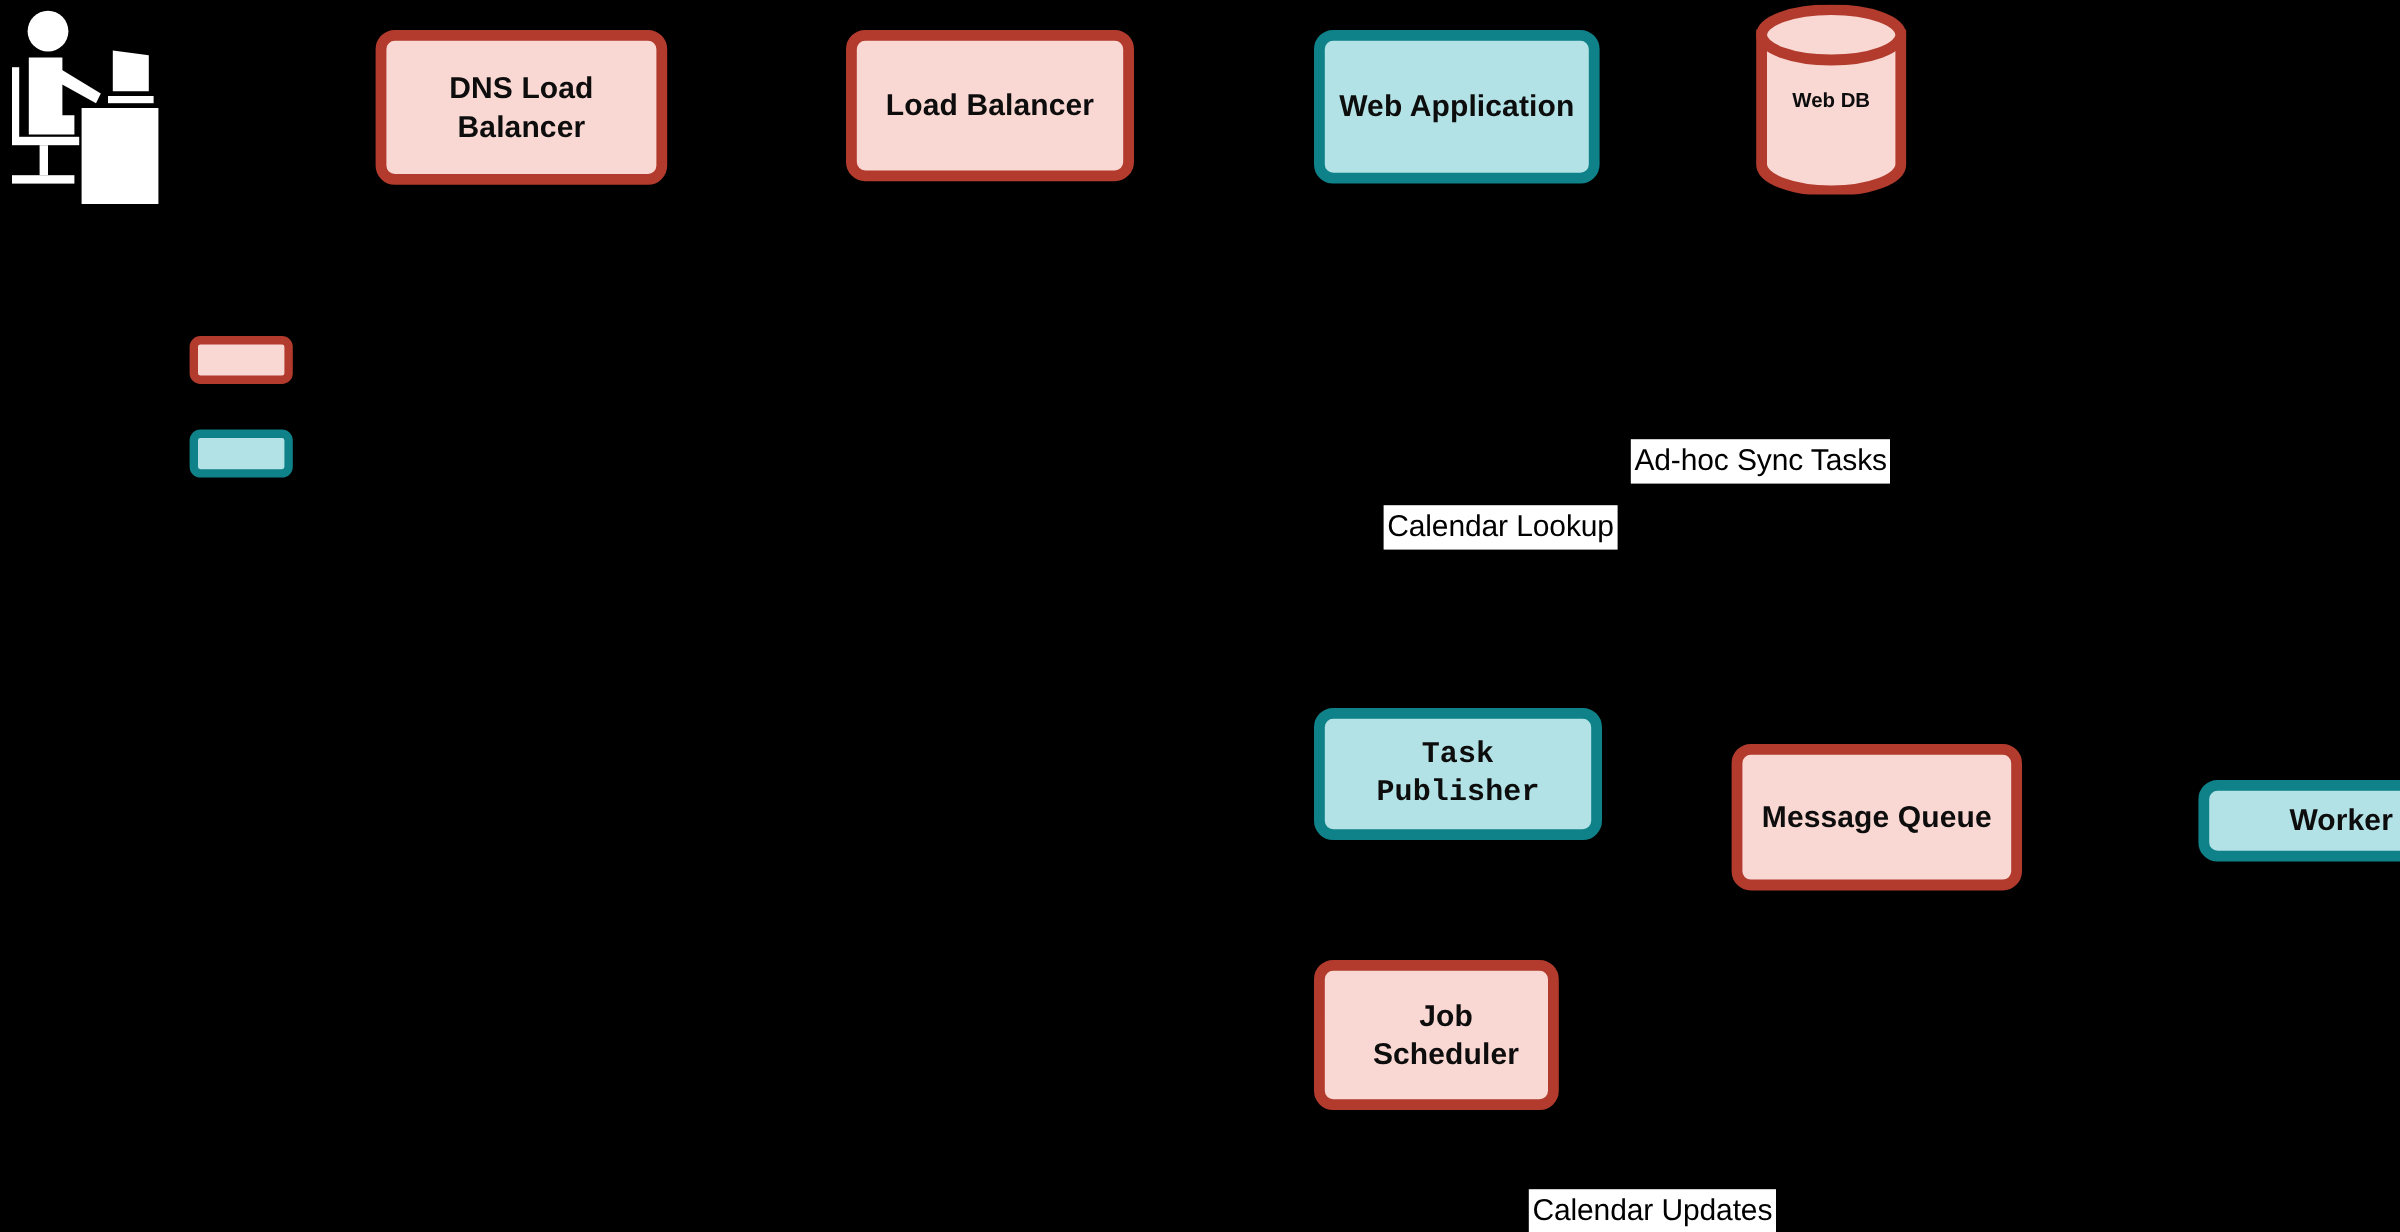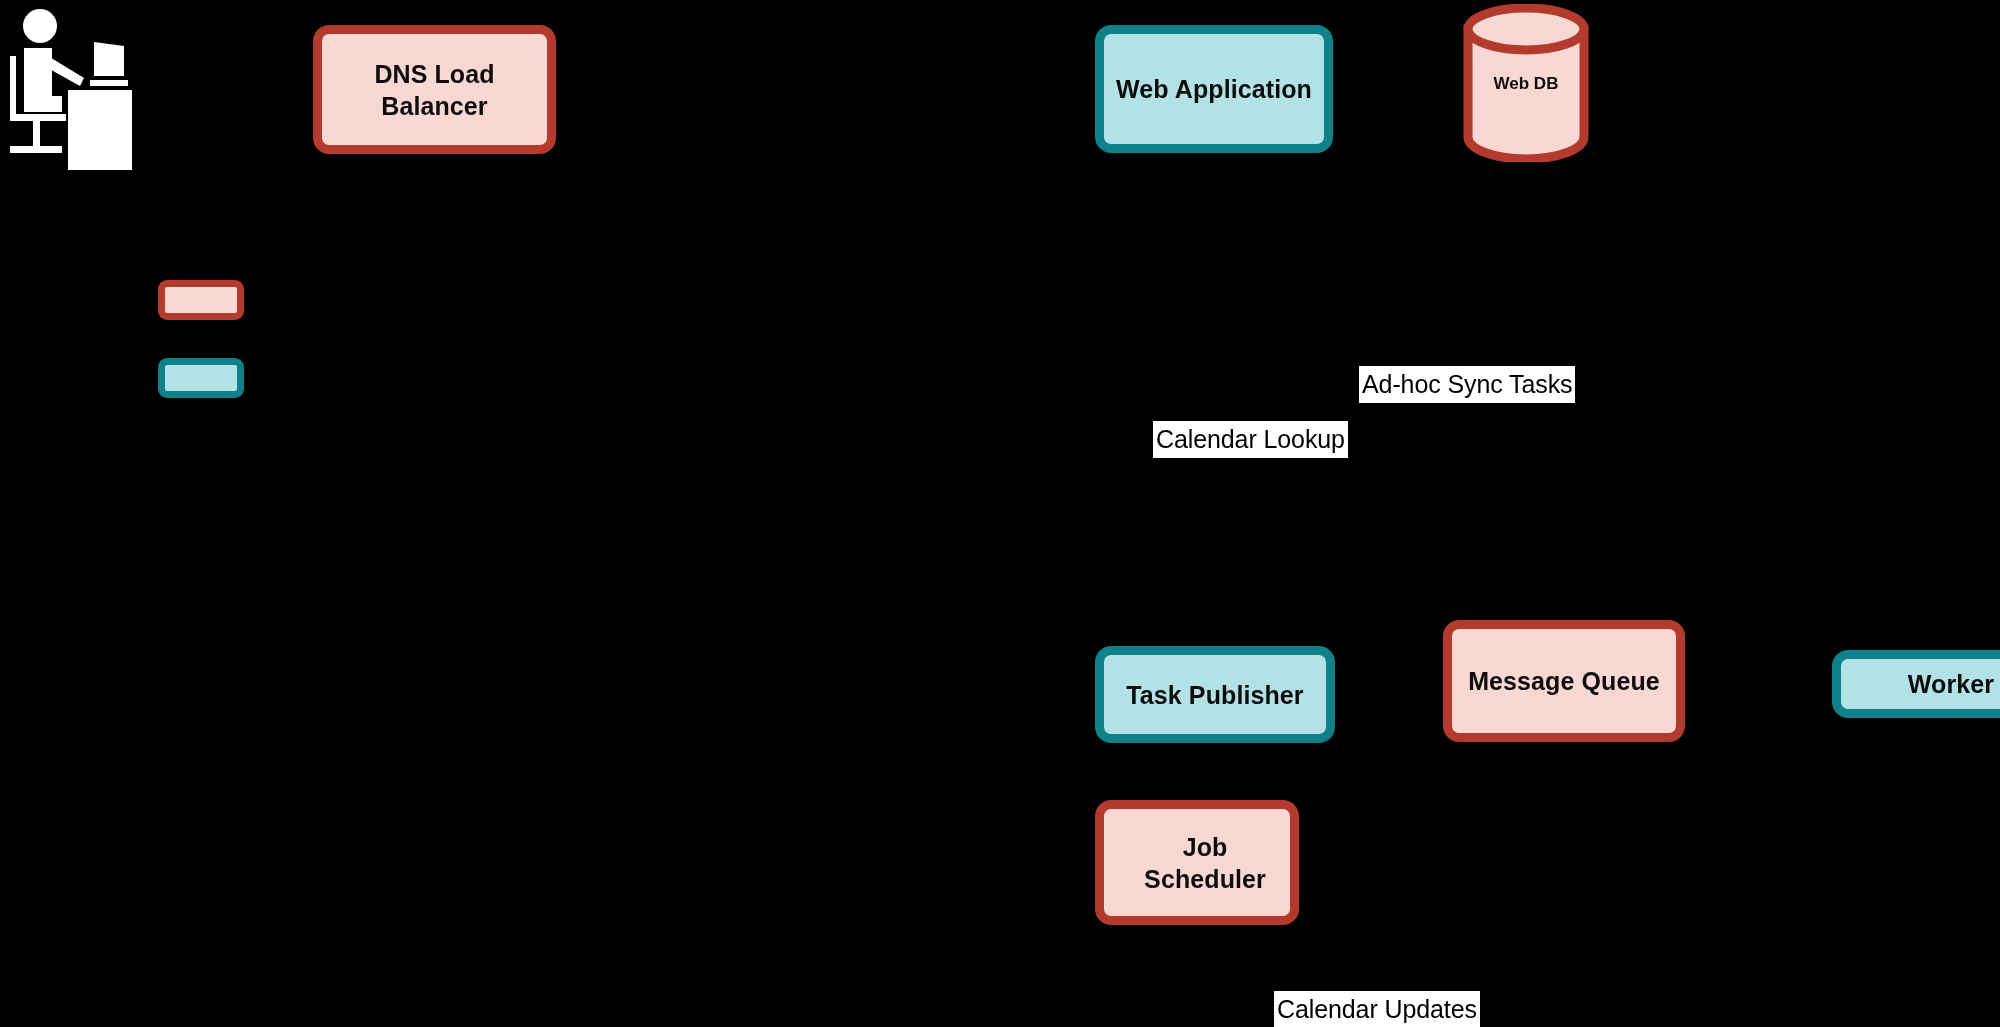--- a/index.html
+++ b/index.html
@@ -122,20 +122,23 @@
   </div>
 
   <div class="legend-swatch type-pink" style="left:158px; top:280px; width:86px; height:40px; background:#f9d7d2; border-color:#b23b2d;"></div>
 
   <div class="legend-swatch type-teal" style="left:158px; top:358px; width:86px; height:40px; background:#b2e2e5; border-color:#0f8189;"></div>
 
   <div class="node type-pink" style="left:313px; top:25px; width:243px; height:129px;">
     <span class="node-label">DNS Load Balancer</span>
   </div>
 
+  <div class="node type-pink" style="left:705px; top:25px; width:240px; height:126px;">
+    <span class="node-label">Load Balancer</span>
+  </div>
 
   <div class="node type-teal" style="left:1095px; top:25px; width:238px; height:128px;">
     <span class="node-label">Web Application</span>
   </div>
 
   <div class="db" style="left:1463px; top:4px; width:126px; height:158px;">
     <svg width="126" height="158" viewBox="0 0 126 158" aria-hidden="true">
       <path d="M5 25 v108 a58 22 0 0 0 116 0 v-108 z" fill="#f9d7d2" stroke="#b23b2d" stroke-width="9"></path>
       <ellipse cx="63" cy="25" rx="58" ry="21" fill="#f9d7d2" stroke="#b23b2d" stroke-width="9"></ellipse>
     </svg>
@@ -143,21 +146,21 @@
   </div>
 
   <div class="edge-label" style="left:1359px; top:366px;">
     <span>Ad-hoc Sync Tasks</span>
   </div>
 
   <div class="edge-label" style="left:1113px; top:421px;margin-left:40px;">
     <span>Calendar Lookup</span>
   </div>
 
-  <div class="node type-teal" style="left:1095px; top:646px; width:240px; height:97px;">
+  <div class="node type-teal" style="left:1095px; top:590px; width:240px; height:110px;font-family:Liberation Mono, monospace;">
     <span class="node-label">Task Publisher</span>
   </div>
 
   <div class="node type-pink" style="left:1443px; top:620px; width:242px; height:122px;">
     <span class="node-label">Message Queue</span>
   </div>
 
   <div class="node type-teal" style="left:1832px; top:650px; width:238px; height:68px;">
     <span class="node-label">Worker</span>
   </div>

